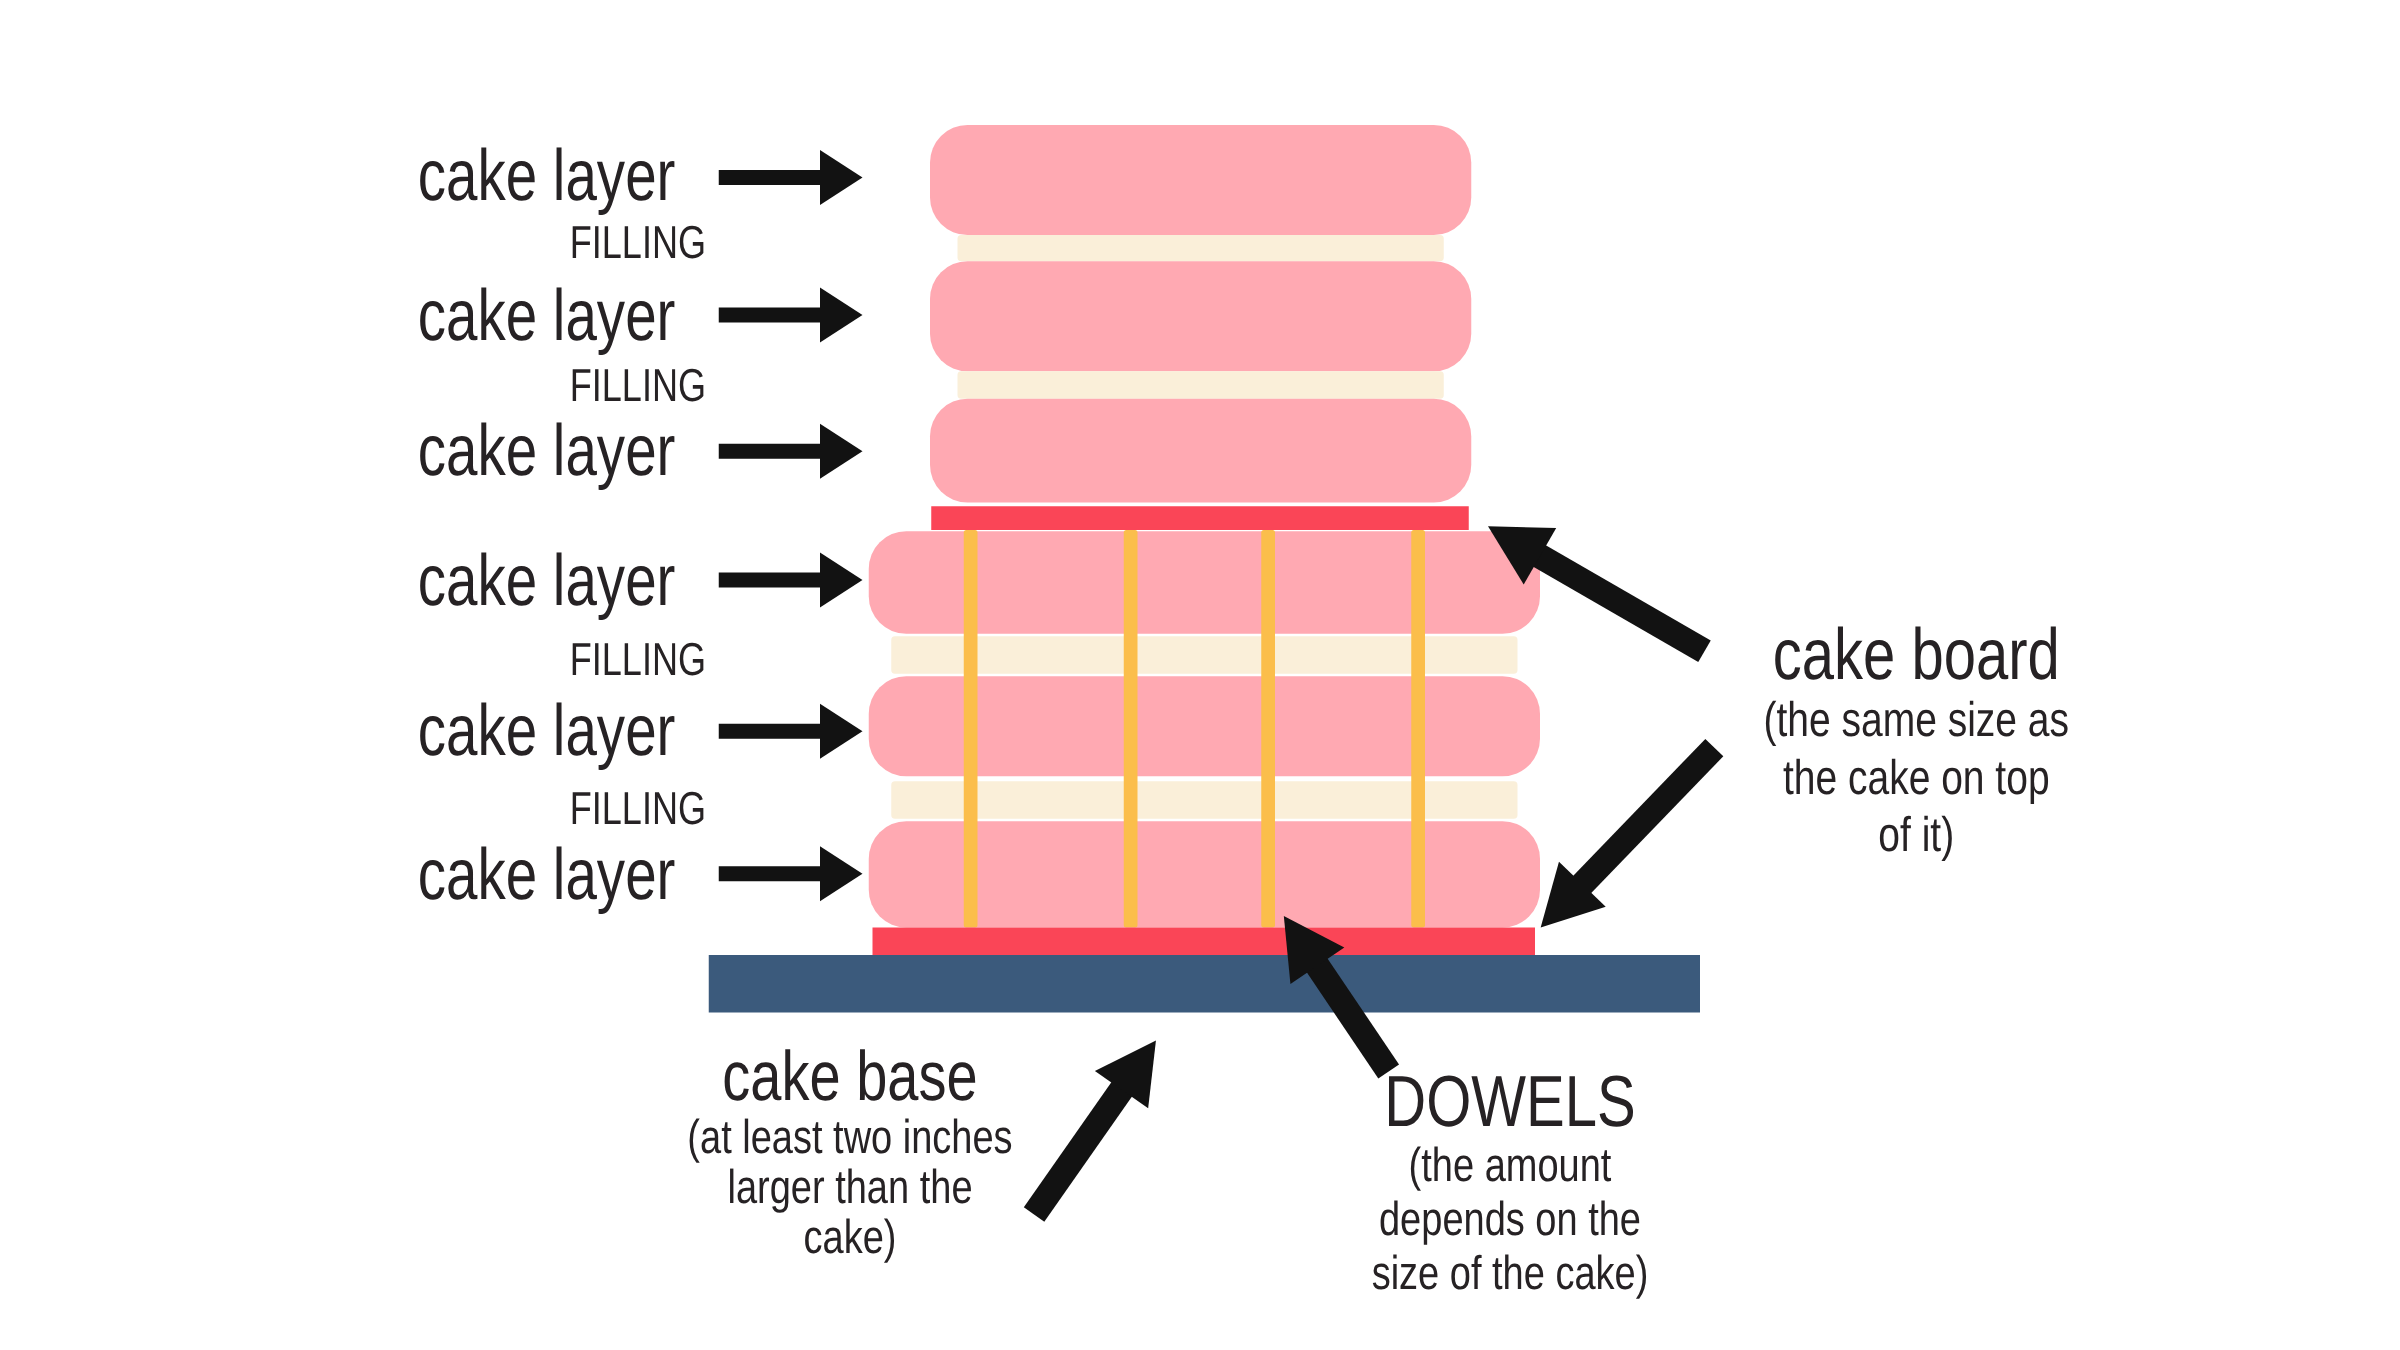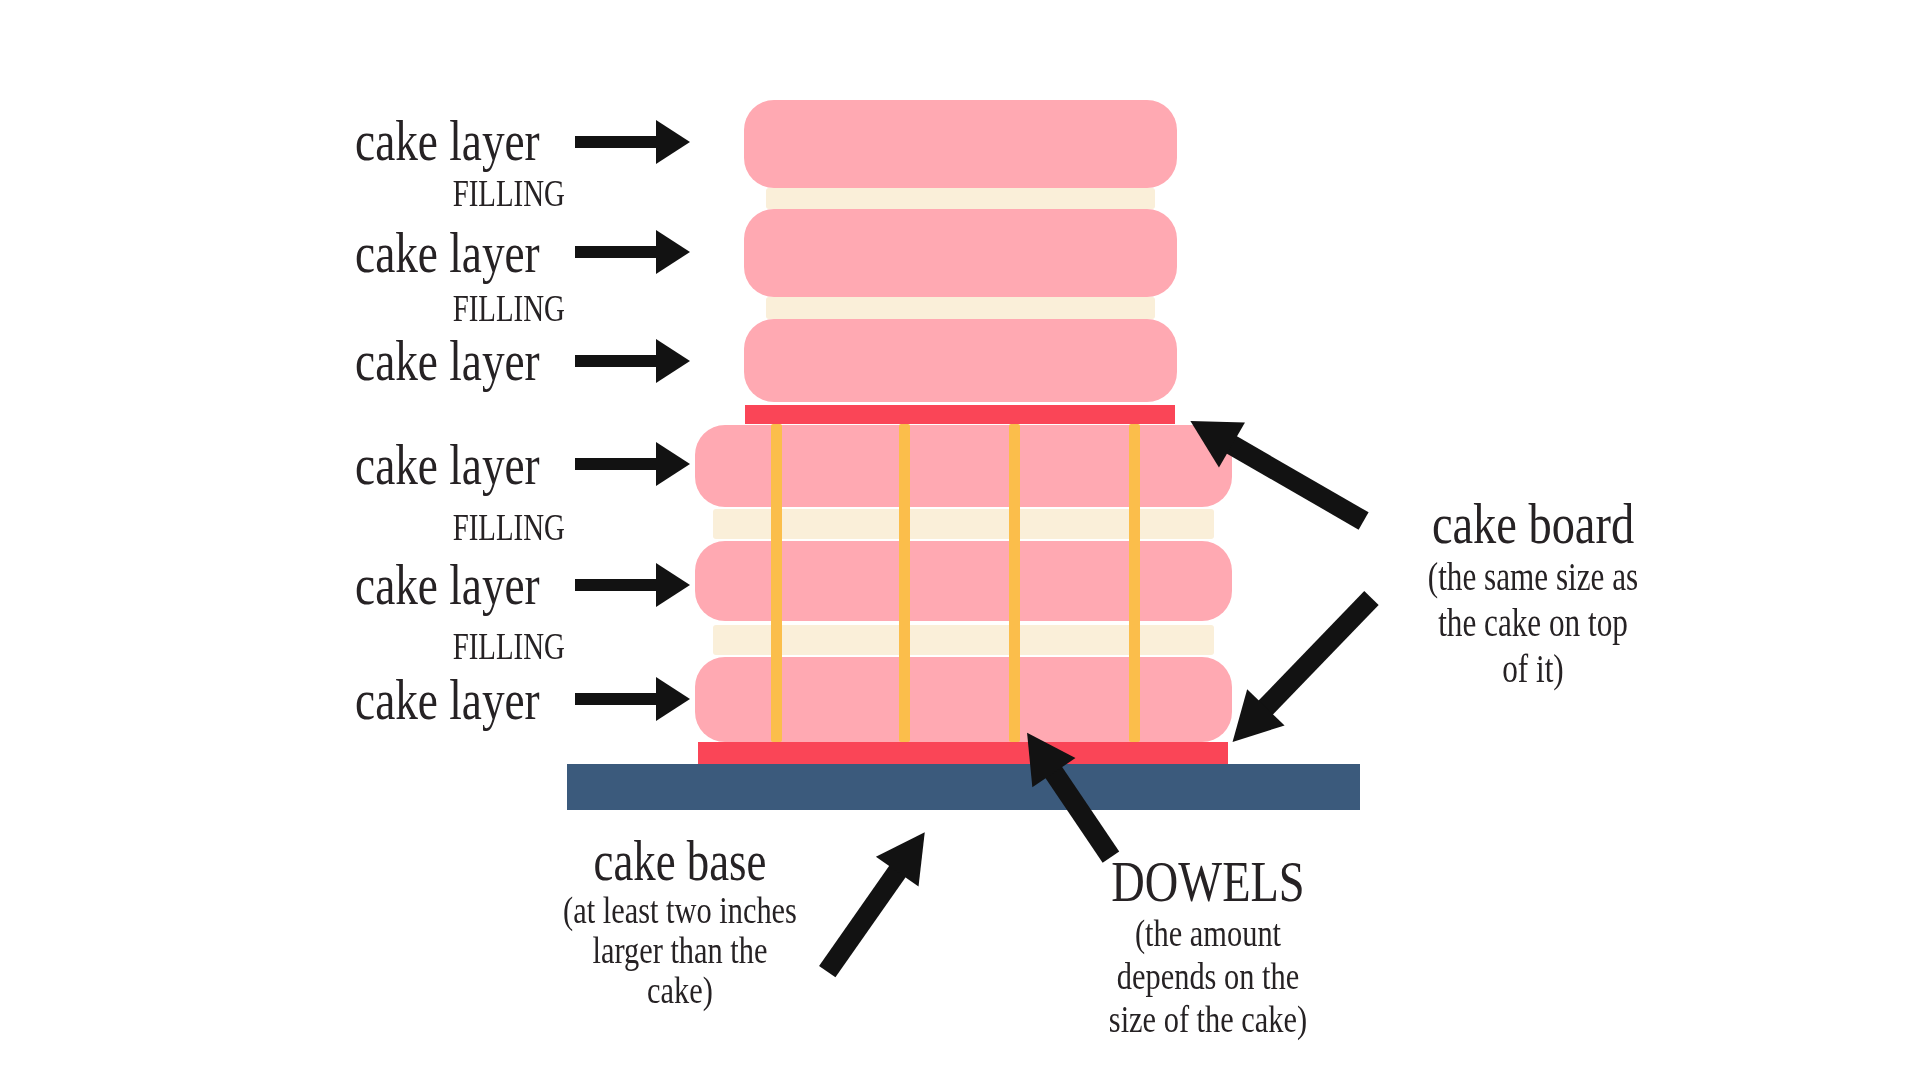--- a/index.html
+++ b/index.html
@@ -1,19 +1,19 @@
 <!DOCTYPE html>
 <html style="--c-cake: #FFA9B2; --c-filling: #FAEFD9; --c-board: #FA4557; --c-base: #3B5A7C; --c-dowel: #FBBE4B; --c-text: #262224; --c-background: #FFFFFF;"><head>
 <meta charset="utf-8">
 <style>
   html,body{margin:0;padding:0;background:#fff;}
   #stage{
     position:relative;width:1920px;height:1080px;overflow:hidden;
     background:var(--c-background,#fff);
-    font-family:Liberation Serif, serif;
+    font-family:Liberation Sans, sans-serif;
     color:var(--c-text,#262224);
   }
   
   .piece{position:absolute;}
   .layer{background:var(--c-cake,#FFA9B2);border-radius:30px;z-index:1;}
   .fill{background:var(--c-filling,#FAEFD9);border-radius:3px;z-index:1;}
   .board{background:var(--c-board,#FA4557);z-index:3;}
   .base{background:var(--c-base,#3B5A7C);z-index:3;}
   .dowel{background:var(--c-dowel,#FBBE4B);width:11px;top:424px;height:318px;z-index:2;border-radius:2px;}
 

